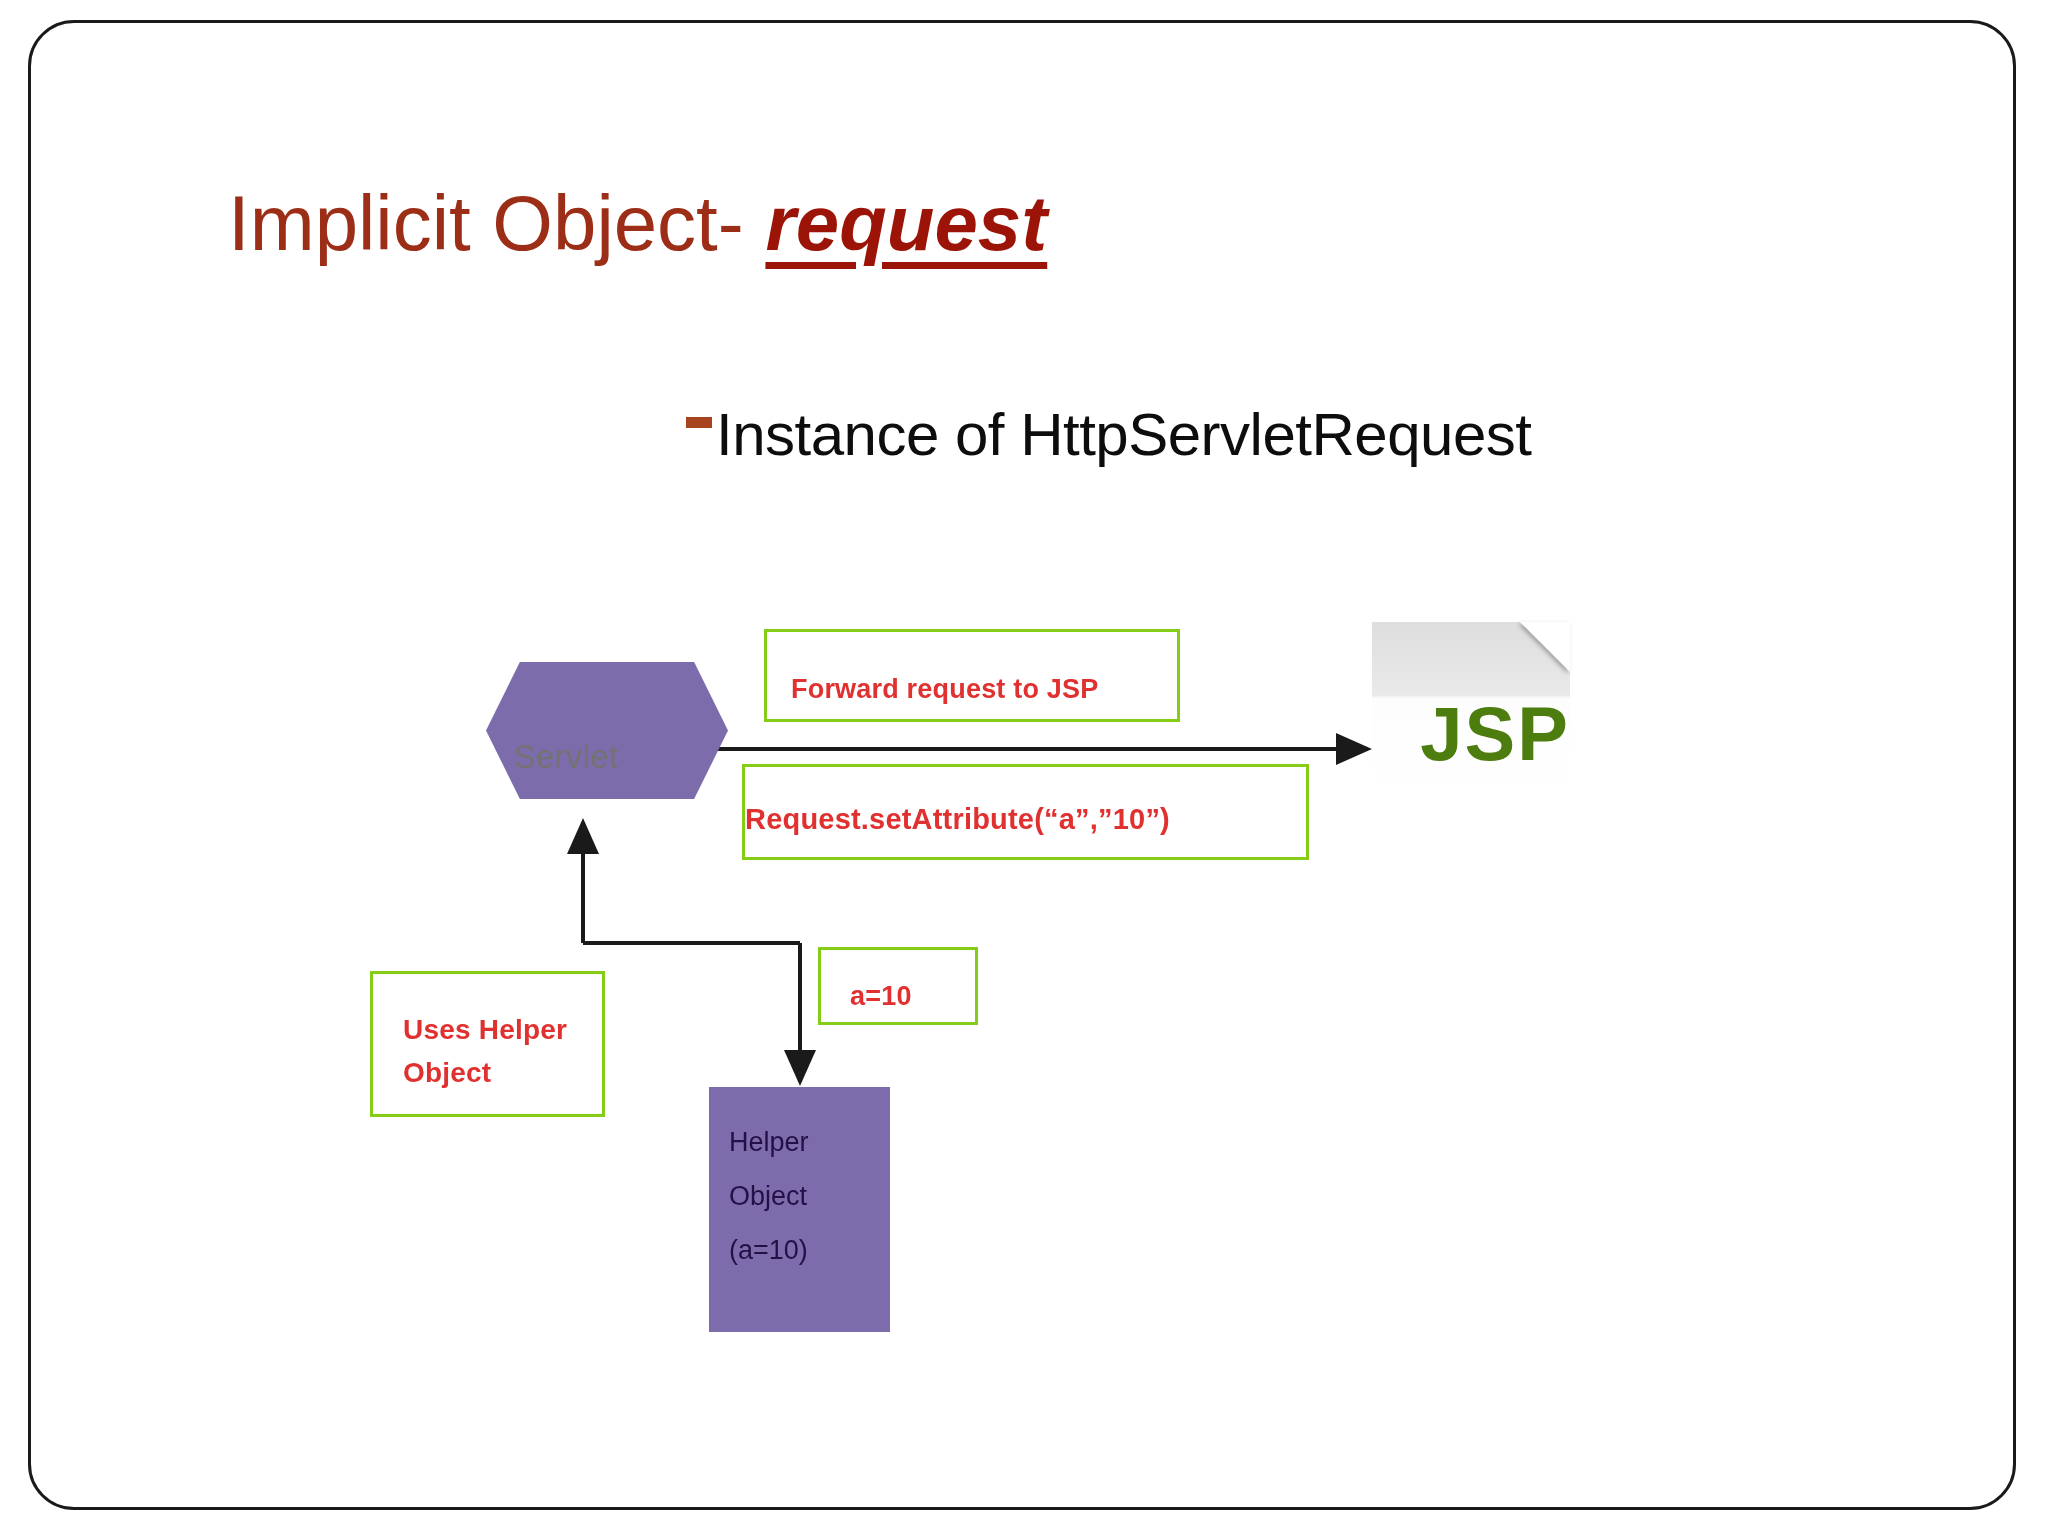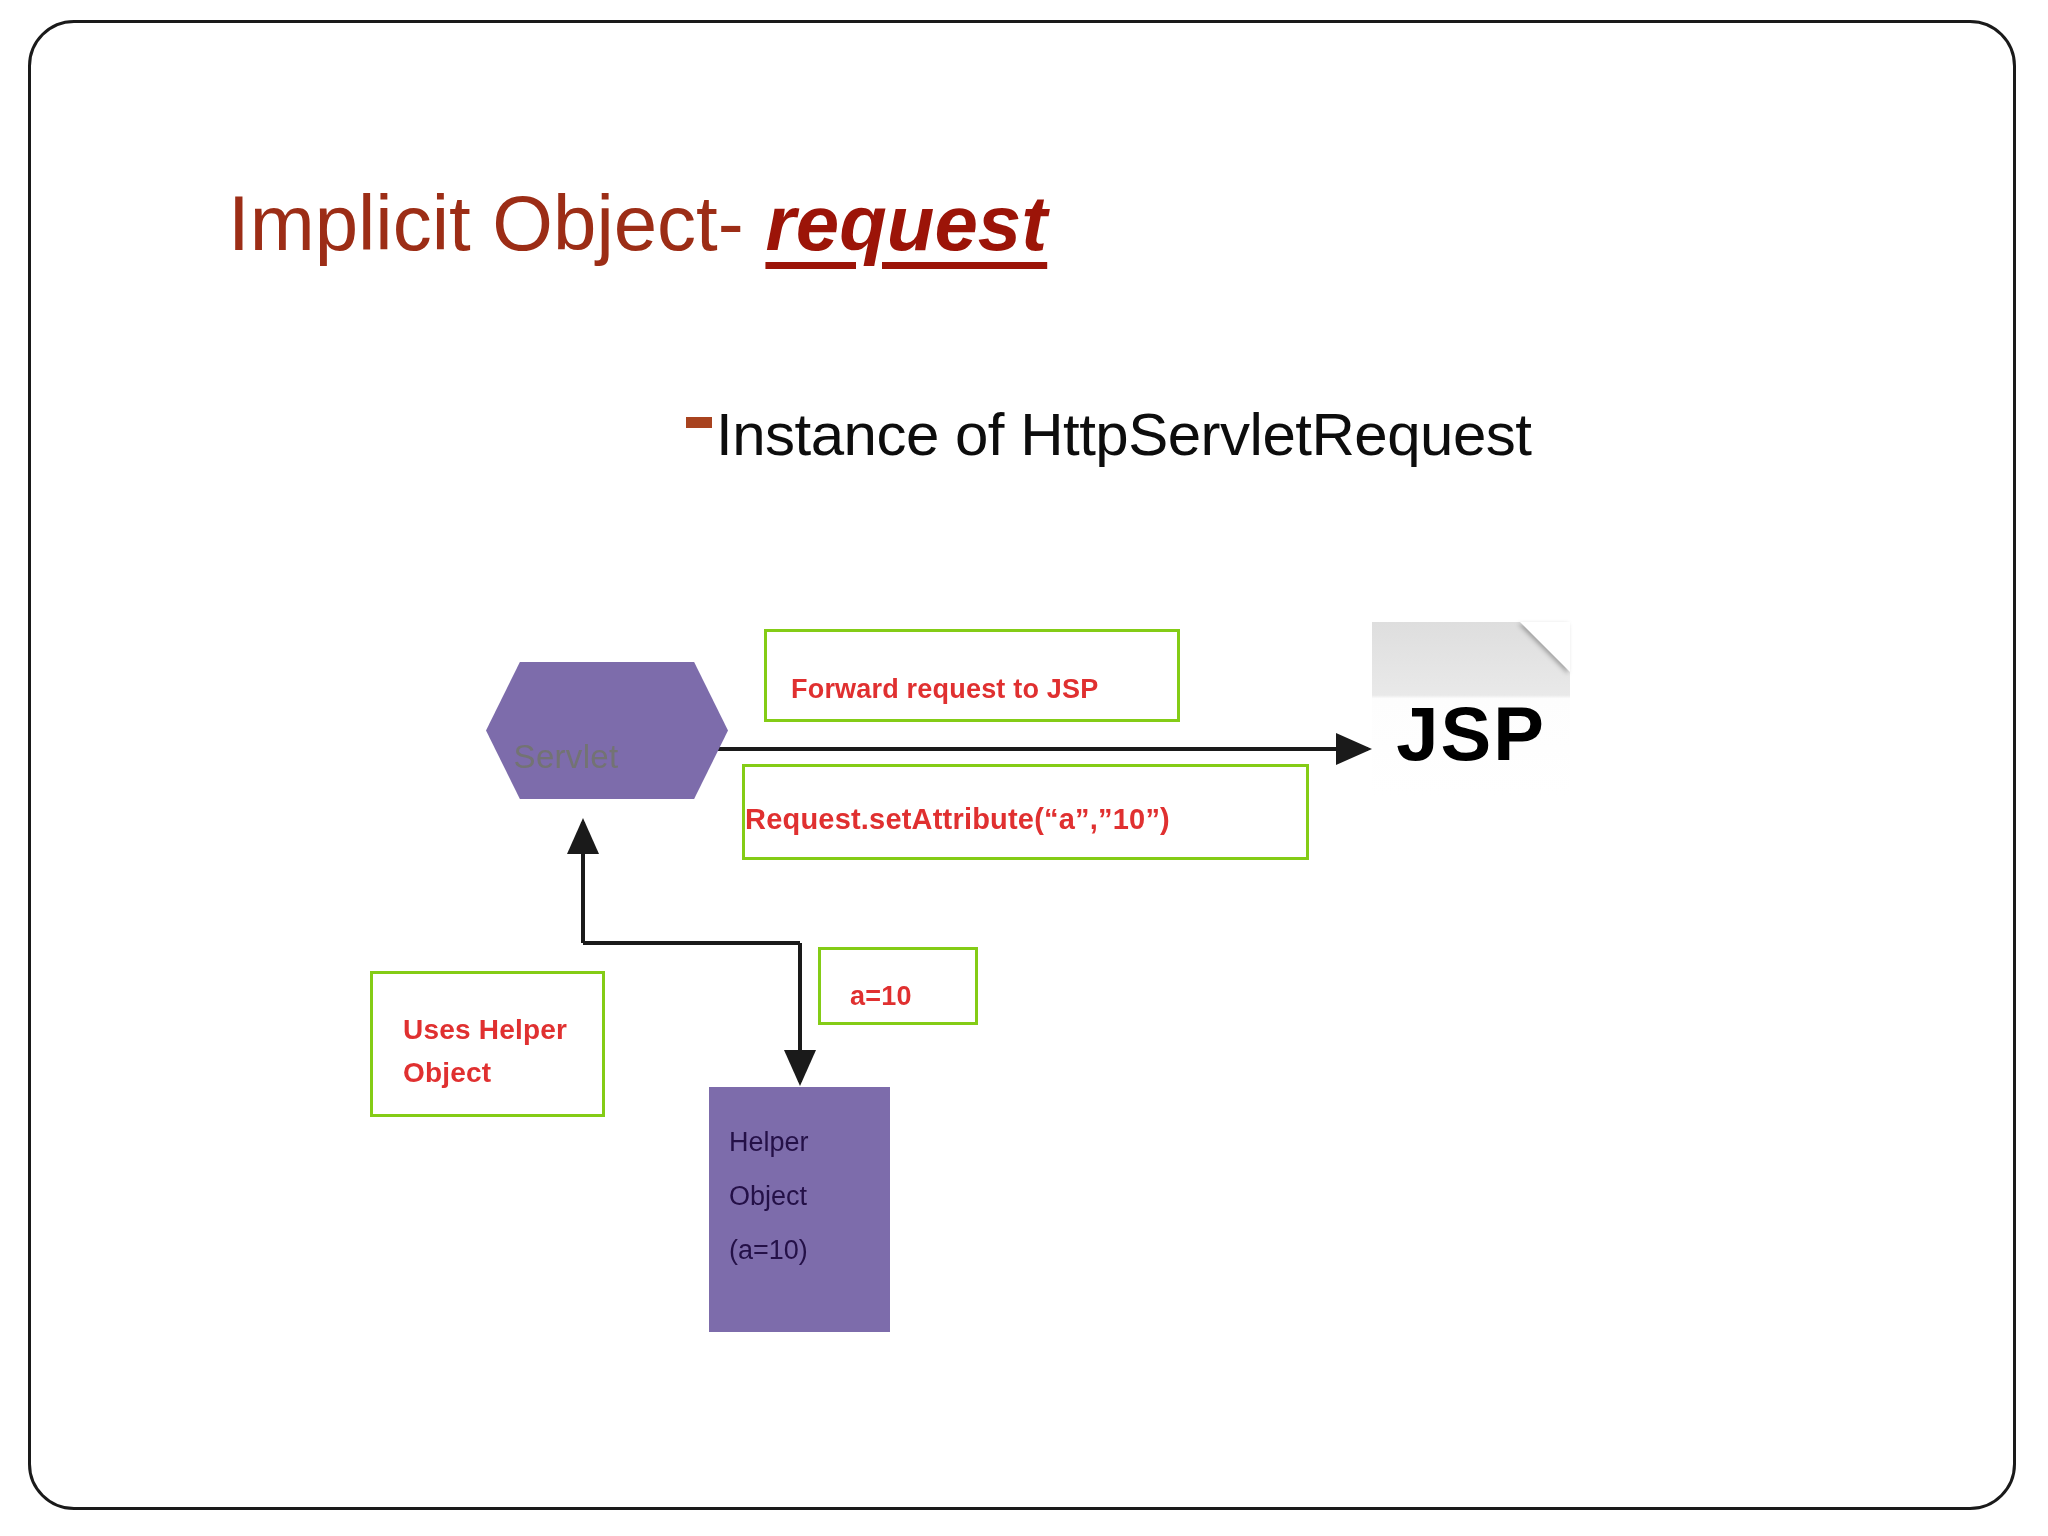--- a/index.html
+++ b/index.html
@@ -236,25 +236,25 @@
     width: 0; height: 0;
     border-left: 50px solid transparent;
     border-top: 50px solid #ffffff;
     filter: drop-shadow(-2px 2px 2px rgba(0,0,0,0.28));
   }
   #jsp-text {
     position: absolute;
     left: 0;
     top: 74px;
     width: 198px;
-    text-align: center;
+    text-align: right;
     font-family: "Liberation Sans", sans-serif;
     font-size: 76px;
     font-weight: 700;
-    color: #000000;
+    color: #4d7c0f;
     letter-spacing: 2px;
     line-height: 1;
   }
 
   
   #connectors {
     position: absolute;
     left: 0; top: 0;
     width: 2048px;
     height: 1536px;

